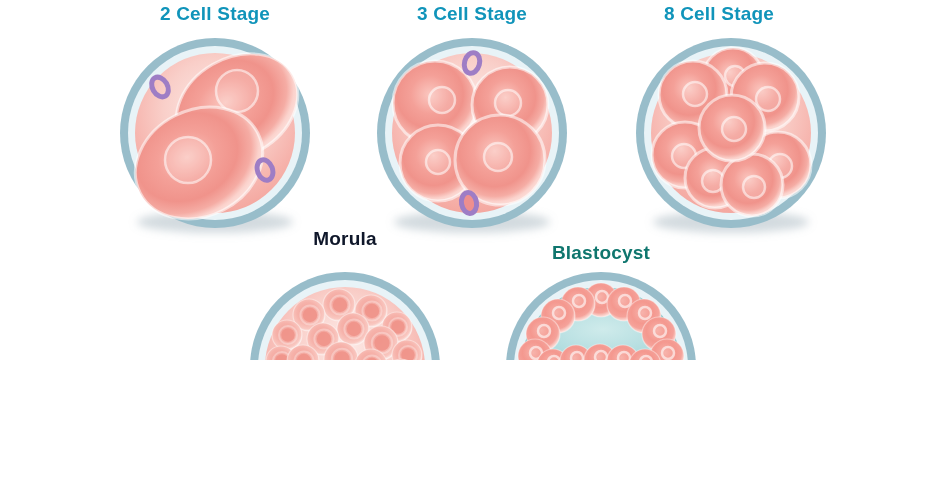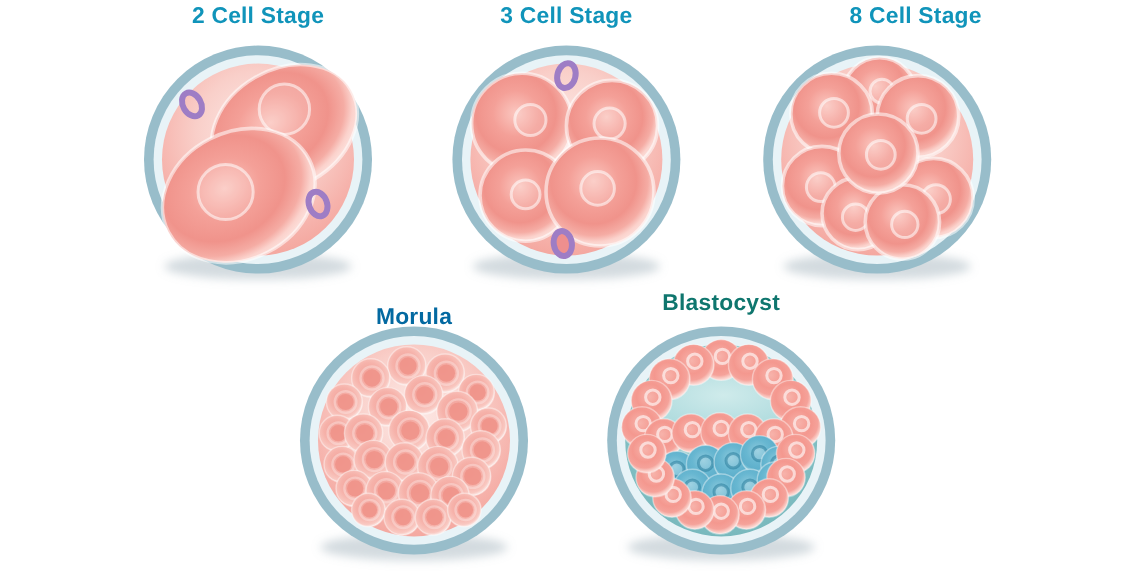--- a/index.html
+++ b/index.html
@@ -1,18 +1,18 @@
 <!DOCTYPE html>
 <html><head>
 <meta charset="utf-8">
 <style>
   html,body{margin:0;padding:0;background:#ffffff;}
   .canvas{
     position:relative;
-    width:945px;height:480px;
+    width:945px;height:360px;
     overflow:hidden;
     font-family:"Liberation Sans",sans-serif;
     background:#ffffff;
   }
   .stage-label{
     position:absolute;
     transform:translateX(-50%);
     font-size:19px;
     font-weight:700;
     letter-spacing:.2px;
@@ -55,21 +55,21 @@
         <circle cx="36" cy="-30" r="13" fill="rgba(255,255,255,0.14)" stroke="rgba(255,255,255,0.55)" stroke-width="2.5"></circle>
         <ellipse cx="-34" cy="30" rx="38" ry="38" transform="rotate(0 -34 30)" fill="url(#g-cell_big)" stroke="rgba(255,255,255,0.55)" stroke-width="3"></ellipse>
         <circle cx="-34" cy="29" r="12" fill="rgba(255,255,255,0.14)" stroke="rgba(255,255,255,0.55)" stroke-width="2.5"></circle>
         <ellipse cx="28" cy="27" rx="45" ry="45" transform="rotate(0 28 27)" fill="url(#g-cell_big)" stroke="rgba(255,255,255,0.55)" stroke-width="3"></ellipse>
         <circle cx="26" cy="24" r="14" fill="rgba(255,255,255,0.14)" stroke="rgba(255,255,255,0.55)" stroke-width="2.5"></circle>
         <ellipse cx="0" cy="-70" rx="7.5" ry="10.5" transform="rotate(15 0 -70)" fill="none" stroke="#9e7dc5" stroke-width="5"></ellipse>
         <ellipse cx="-3" cy="70" rx="7.5" ry="10.5" transform="rotate(-10 -3 70)" fill="#ee8f8e" stroke="#9e7dc5" stroke-width="5"></ellipse>
       </svg>
   </div>
   <div class="stage">
-    <div class="stage-label" style="left: 763px; top: 3px; color: rgb(16, 148, 186);">8 Cell Stage</div>
+    <div class="stage-label" style="left: 719px; top: 3px; color: rgb(16, 148, 186);">8 Cell Stage</div>
     <svg class="stage-art" viewBox="-115 -115 230 230" style="left: 616px; top: 18px;">
         <ellipse cx="0" cy="89" rx="78" ry="11" fill="rgba(144,166,176,0.40)" filter="url(#soft)"></ellipse>
         <circle cx="0" cy="0" r="95" fill="#98bdca"></circle>
         <circle cx="0" cy="0" r="87" fill="#e8f3f7"></circle>
         <circle cx="0" cy="0" r="80" fill="url(#g-interior_pink)"></circle>
         <ellipse cx="2" cy="-55" rx="30" ry="30" transform="rotate(0 2 -55)" fill="url(#g-cell_big)" stroke="rgba(255,255,255,0.55)" stroke-width="3"></ellipse>
         <circle cx="4" cy="-57" r="10" fill="rgba(255,255,255,0.14)" stroke="rgba(255,255,255,0.55)" stroke-width="2.5"></circle>
         <ellipse cx="-38" cy="-38" rx="34" ry="34" transform="rotate(0 -38 -38)" fill="url(#g-cell_big)" stroke="rgba(255,255,255,0.55)" stroke-width="3"></ellipse>
         <circle cx="-36" cy="-39" r="12" fill="rgba(255,255,255,0.14)" stroke="rgba(255,255,255,0.55)" stroke-width="2.5"></circle>
         <ellipse cx="34" cy="-36" rx="34" ry="34" transform="rotate(0 34 -36)" fill="url(#g-cell_big)" stroke="rgba(255,255,255,0.55)" stroke-width="3"></ellipse>
@@ -80,21 +80,21 @@
         <circle cx="49" cy="33" r="12" fill="rgba(255,255,255,0.14)" stroke="rgba(255,255,255,0.55)" stroke-width="2.5"></circle>
         <ellipse cx="-16" cy="45" rx="30" ry="30" transform="rotate(0 -16 45)" fill="url(#g-cell_big)" stroke="rgba(255,255,255,0.55)" stroke-width="3"></ellipse>
         <circle cx="-18" cy="48" r="11" fill="rgba(255,255,255,0.14)" stroke="rgba(255,255,255,0.55)" stroke-width="2.5"></circle>
         <ellipse cx="21" cy="52" rx="31" ry="31" transform="rotate(0 21 52)" fill="url(#g-cell_big)" stroke="rgba(255,255,255,0.55)" stroke-width="3"></ellipse>
         <circle cx="23" cy="54" r="11" fill="rgba(255,255,255,0.14)" stroke="rgba(255,255,255,0.55)" stroke-width="2.5"></circle>
         <ellipse cx="1" cy="-5" rx="33" ry="33" transform="rotate(0 1 -5)" fill="url(#g-cell_big)" stroke="rgba(255,255,255,0.55)" stroke-width="3"></ellipse>
         <circle cx="3" cy="-4" r="12" fill="rgba(255,255,255,0.14)" stroke="rgba(255,255,255,0.55)" stroke-width="2.5"></circle>
       </svg>
   </div>
   <div class="stage">
-    <div class="stage-label" style="left: 345px; top: 254px; color: #0369a1;">Morula</div>
+    <div class="stage-label" style="left: 345px; top: 228px; color: #0f172a;">Morula</div>
     <svg class="stage-art" viewBox="-115 -115 230 230" style="left: 230px; top: 252px;">
         <ellipse cx="0" cy="89" rx="78" ry="11" fill="rgba(144,166,176,0.40)" filter="url(#soft)"></ellipse>
         <circle cx="0" cy="0" r="95" fill="#98bdca"></circle>
         <circle cx="0" cy="0" r="87" fill="#e8f3f7"></circle>
         <circle cx="0" cy="0" r="80" fill="url(#g-interior_pink)"></circle>
         <circle cx="-6" cy="-62" r="16" fill="url(#g-cell_morula)" stroke="rgba(255,255,255,0.4)" stroke-width="1.2"></circle>
         <circle cx="-5" cy="-62" r="7.2" fill="#ef938a" opacity="0.9"></circle>
         <circle cx="-5" cy="-62" r="9.6" fill="none" stroke="rgba(255,255,255,0.3)" stroke-width="2"></circle>
         <circle cx="26" cy="-56" r="16" fill="url(#g-cell_morula)" stroke="rgba(255,255,255,0.4)" stroke-width="1.2"></circle>
         <circle cx="27" cy="-56" r="7.2" fill="#ef938a" opacity="0.9"></circle>

